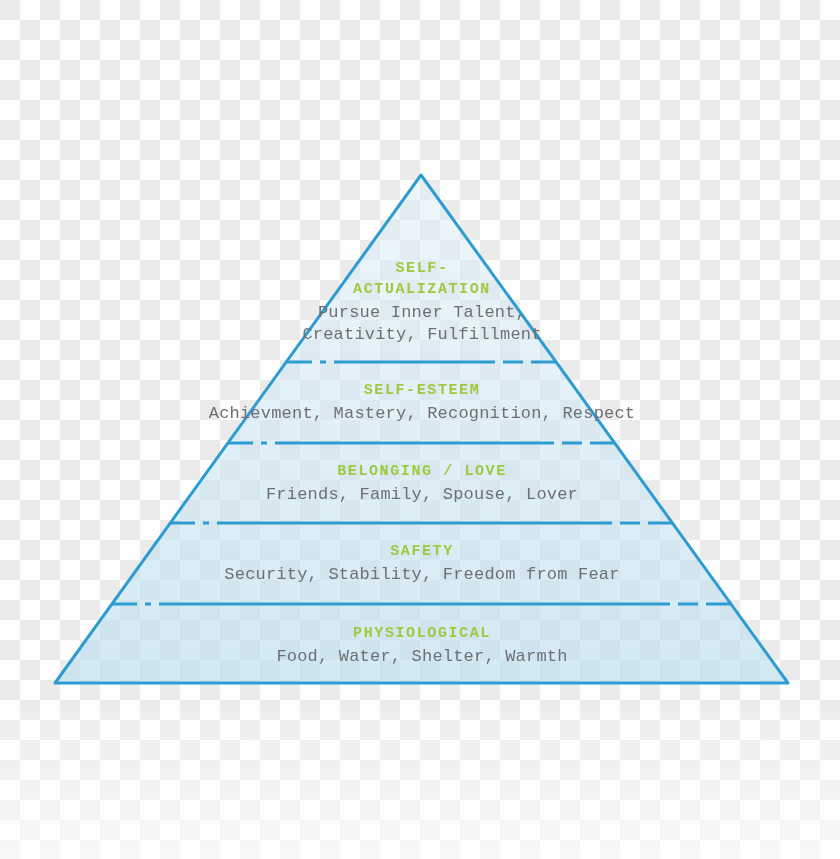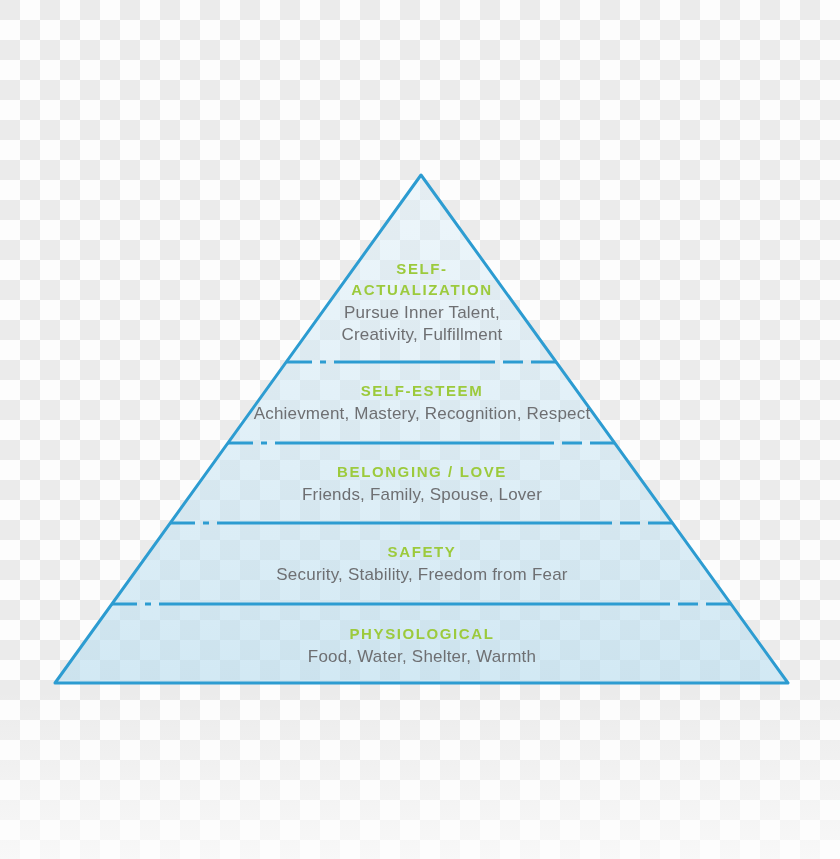--- a/index.html
+++ b/index.html
@@ -1,21 +1,21 @@
 <!DOCTYPE html>
 <html><head>
 <meta charset="utf-8">
 <style>
   html,body{margin:0;padding:0;}
   body{
     width:840px;height:859px;overflow:hidden;position:relative;
     font-family:"Liberation Sans","DejaVu Sans",sans-serif;
     background:repeating-conic-gradient(#fdfdfd 0% 25%, #ebebeb 0% 50%) 0 0 / 40px 40px;
   }
-  .stage{position:absolute;inset:0;}
+  .stage{position:absolute;inset:0;font-family:Liberation Mono, monospace;}
   .fade-bottom{
     position:absolute;left:0;right:0;bottom:0;height:170px;pointer-events:none;
     background:linear-gradient(to bottom, rgba(255,255,255,0) 0%, rgba(253,253,253,0.72) 100%);
   }
   svg.pyramid{position:absolute;left:0;top:0;}
   .level{
     position:absolute;left:2px;width:840px;text-align:center;pointer-events:none;
   }
   .lvl-title{
     font-weight:bold;font-size:15px;line-height:21px;letter-spacing:1.6px;

